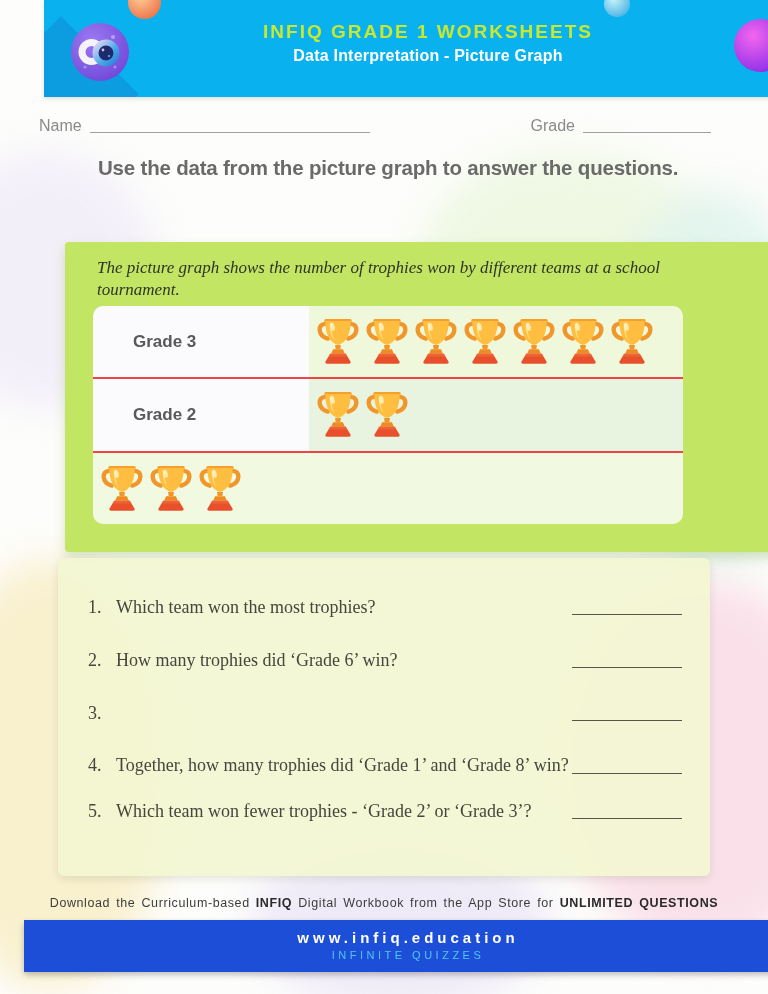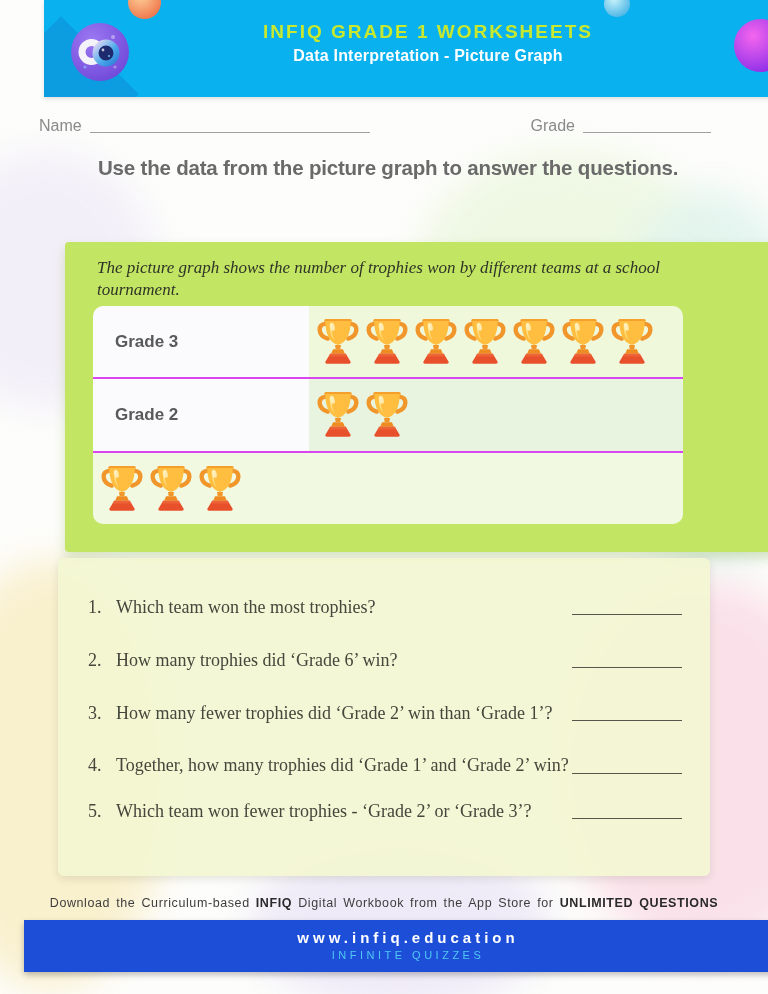--- a/index.html
+++ b/index.html
@@ -48,23 +48,23 @@
 
   
   .graph-panel{position:absolute;left:65px;top:218px;width:748px;height:310px;z-index:2;
     background:#c2e563;border-radius:4px;box-shadow:0 6px 12px rgba(130,170,70,.30);margin-top:24px;}
   .graph-desc{position:absolute;left:32px;top:15px;width:575px;
     font-family:"Liberation Serif",serif;font-style:italic;font-size:17px;
     color:#2f3427;line-height:1.32;}
   .graph-table{position:absolute;left:28px;top:64px;width:590px;height:218px;
     border-radius:10px;overflow:hidden;display:flex;flex-direction:column;}
   .g-row{flex:1;display:flex;}
-  .g-row + .g-row{border-top:2px solid #d946ef;}
+  .g-row + .g-row{border-top:2px solid #ef4444;}
   .g-label-cell{width:216px;background:#fbfbfd;display:flex;align-items:center;
-    padding-left:22px;box-sizing:border-box;font-size:17px;font-weight:600;color:#58595b;}
+    padding-left:40px;box-sizing:border-box;font-size:17px;font-weight:600;color:#58595b;}
   .g-icons-cell{flex:1;display:flex;align-items:center;padding-left:6px;gap:3px;}
   .g-row-0 .g-icons-cell{background:#f0f8dc;}
   .g-row-1 .g-icons-cell{background:#e8f4df;}
   .g-row-2 .g-icons-cell{background:#f2f9e1;}
   .trophy{width:46px;height:51px;flex:0 0 auto;}
 
   
   .q-panel{position:absolute;left:58px;top:558px;width:652px;height:318px;z-index:2;
     background:rgba(243,246,209,.92);border-radius:6px;box-shadow:0 3px 8px rgba(90,90,60,.15);
     box-sizing:border-box;padding:38px 28px 0 30px;}
@@ -317,26 +317,25 @@
       <span class="q-text">Which team won the most trophies?</span>
       <span class="q-blank"></span>
     </div>
     <div class="q-row">
       <span class="q-num">2.</span>
       <span class="q-text">How many trophies did ‘Grade 6’ win?</span>
       <span class="q-blank"></span>
     </div>
     <div class="q-row">
       <span class="q-num">3.</span>
-      <span class="q-text">How many fewer trophies did ‘Grade 2’ win than ‘Grade 1’?</span>
       <span class="q-blank"></span>
     </div>
     <div class="q-row two-line">
       <span class="q-num">4.</span>
-      <span class="q-text">Together, how many trophies did ‘Grade 1’ and ‘Grade 2’ win?</span>
+      <span class="q-text">Together, how many trophies did ‘Grade 1’ and ‘Grade 8’ win?</span>
       <span class="q-blank"></span>
     </div>
     <div class="q-row">
       <span class="q-num">5.</span>
       <span class="q-text">Which team won fewer trophies - ‘Grade 2’ or ‘Grade 3’?</span>
       <span class="q-blank"></span>
     </div>
   </div>
 
   <div class="dl-line">

